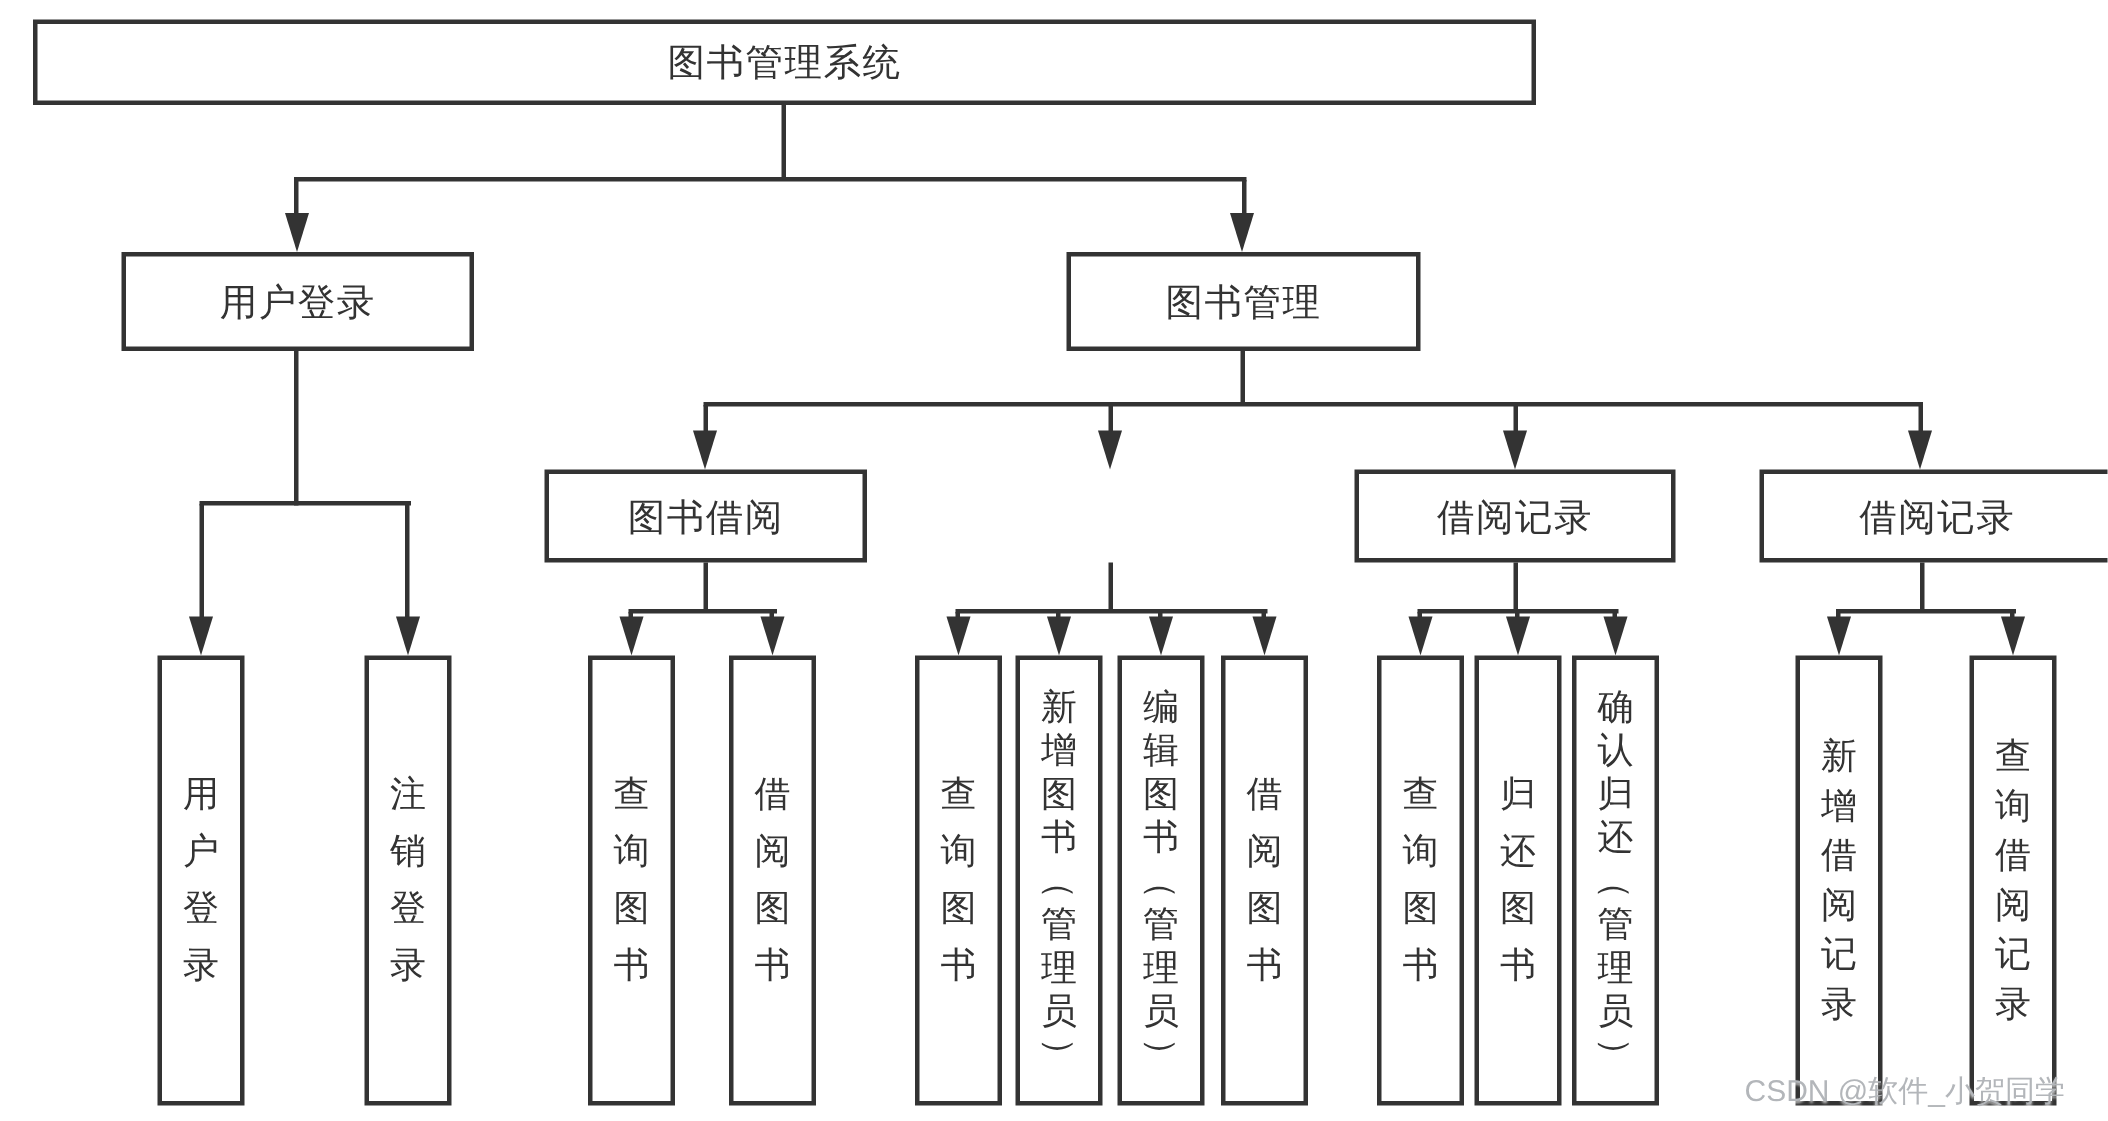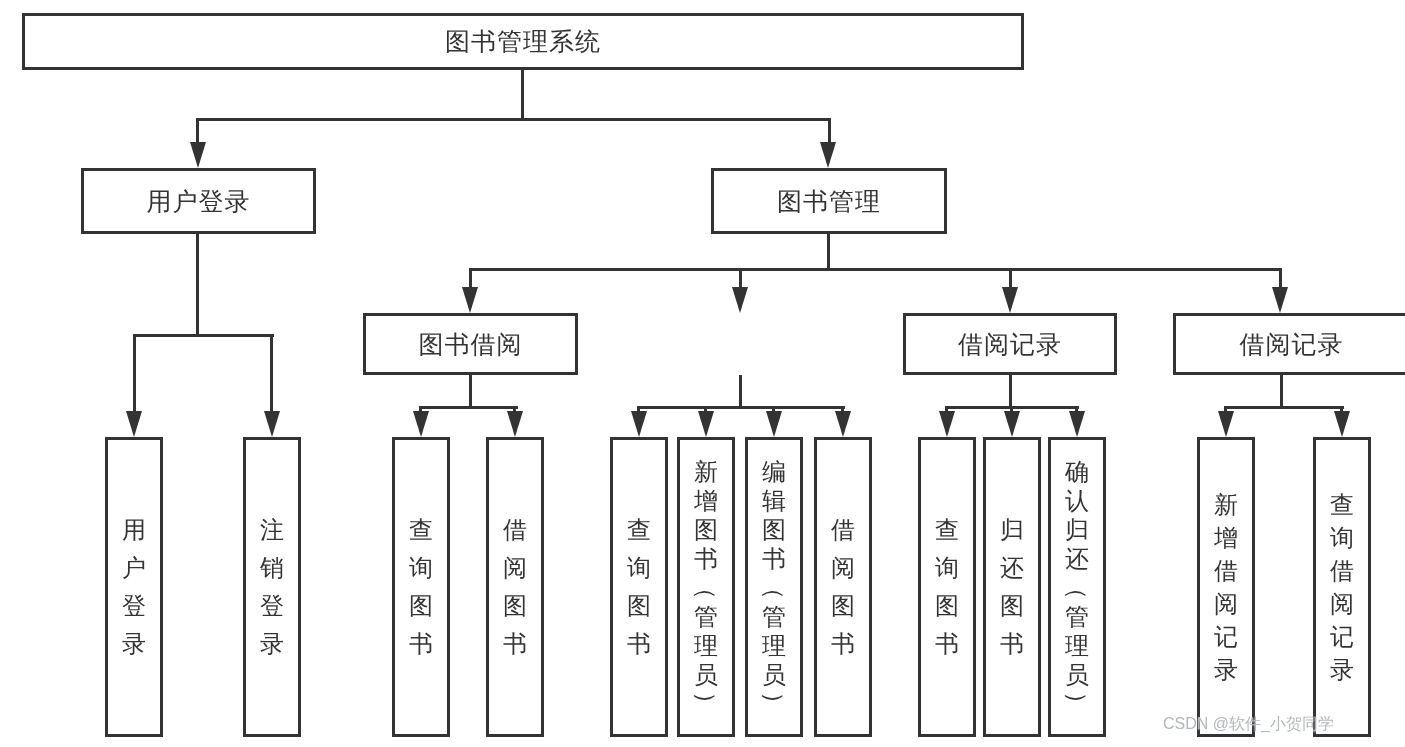--- a/index.html
+++ b/index.html
@@ -59,21 +59,21 @@
     position:absolute;
     width:0;height:0;
     border-left:8px solid transparent;
     border-right:8px solid transparent;
     border-top:26px solid var(--line);
   }
   .watermark{
     position:absolute;
     left:1163px;
     top:714px;
-    font-size:16px;
+    font-size:20px;
     color:var(--watermark);
     white-space:nowrap;
     z-index:10;
     text-shadow:0 1px 2px rgba(255,255,255,0.85);
   }
 </style>
 </head>
 <body>
 
 <div id="canvas">

